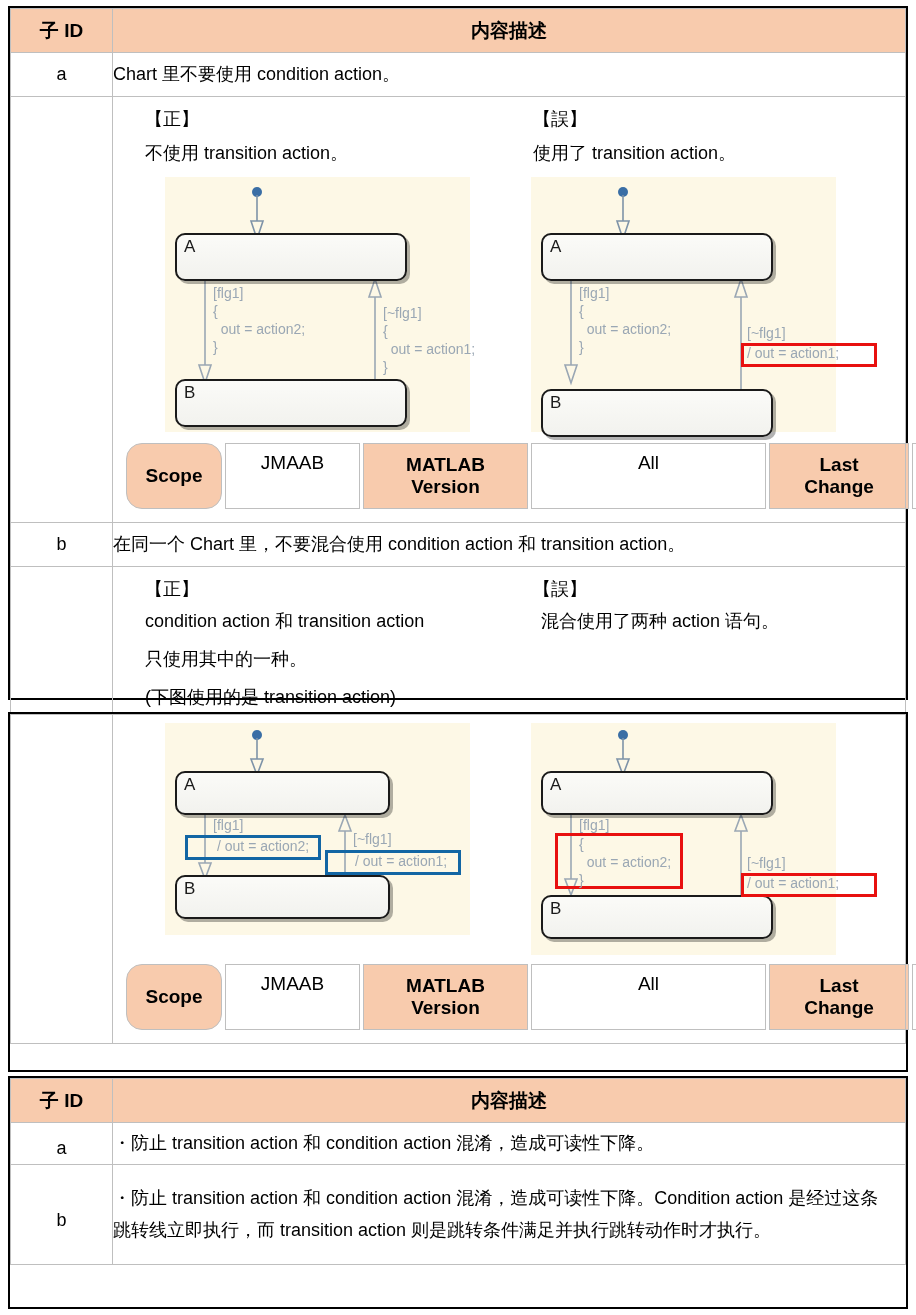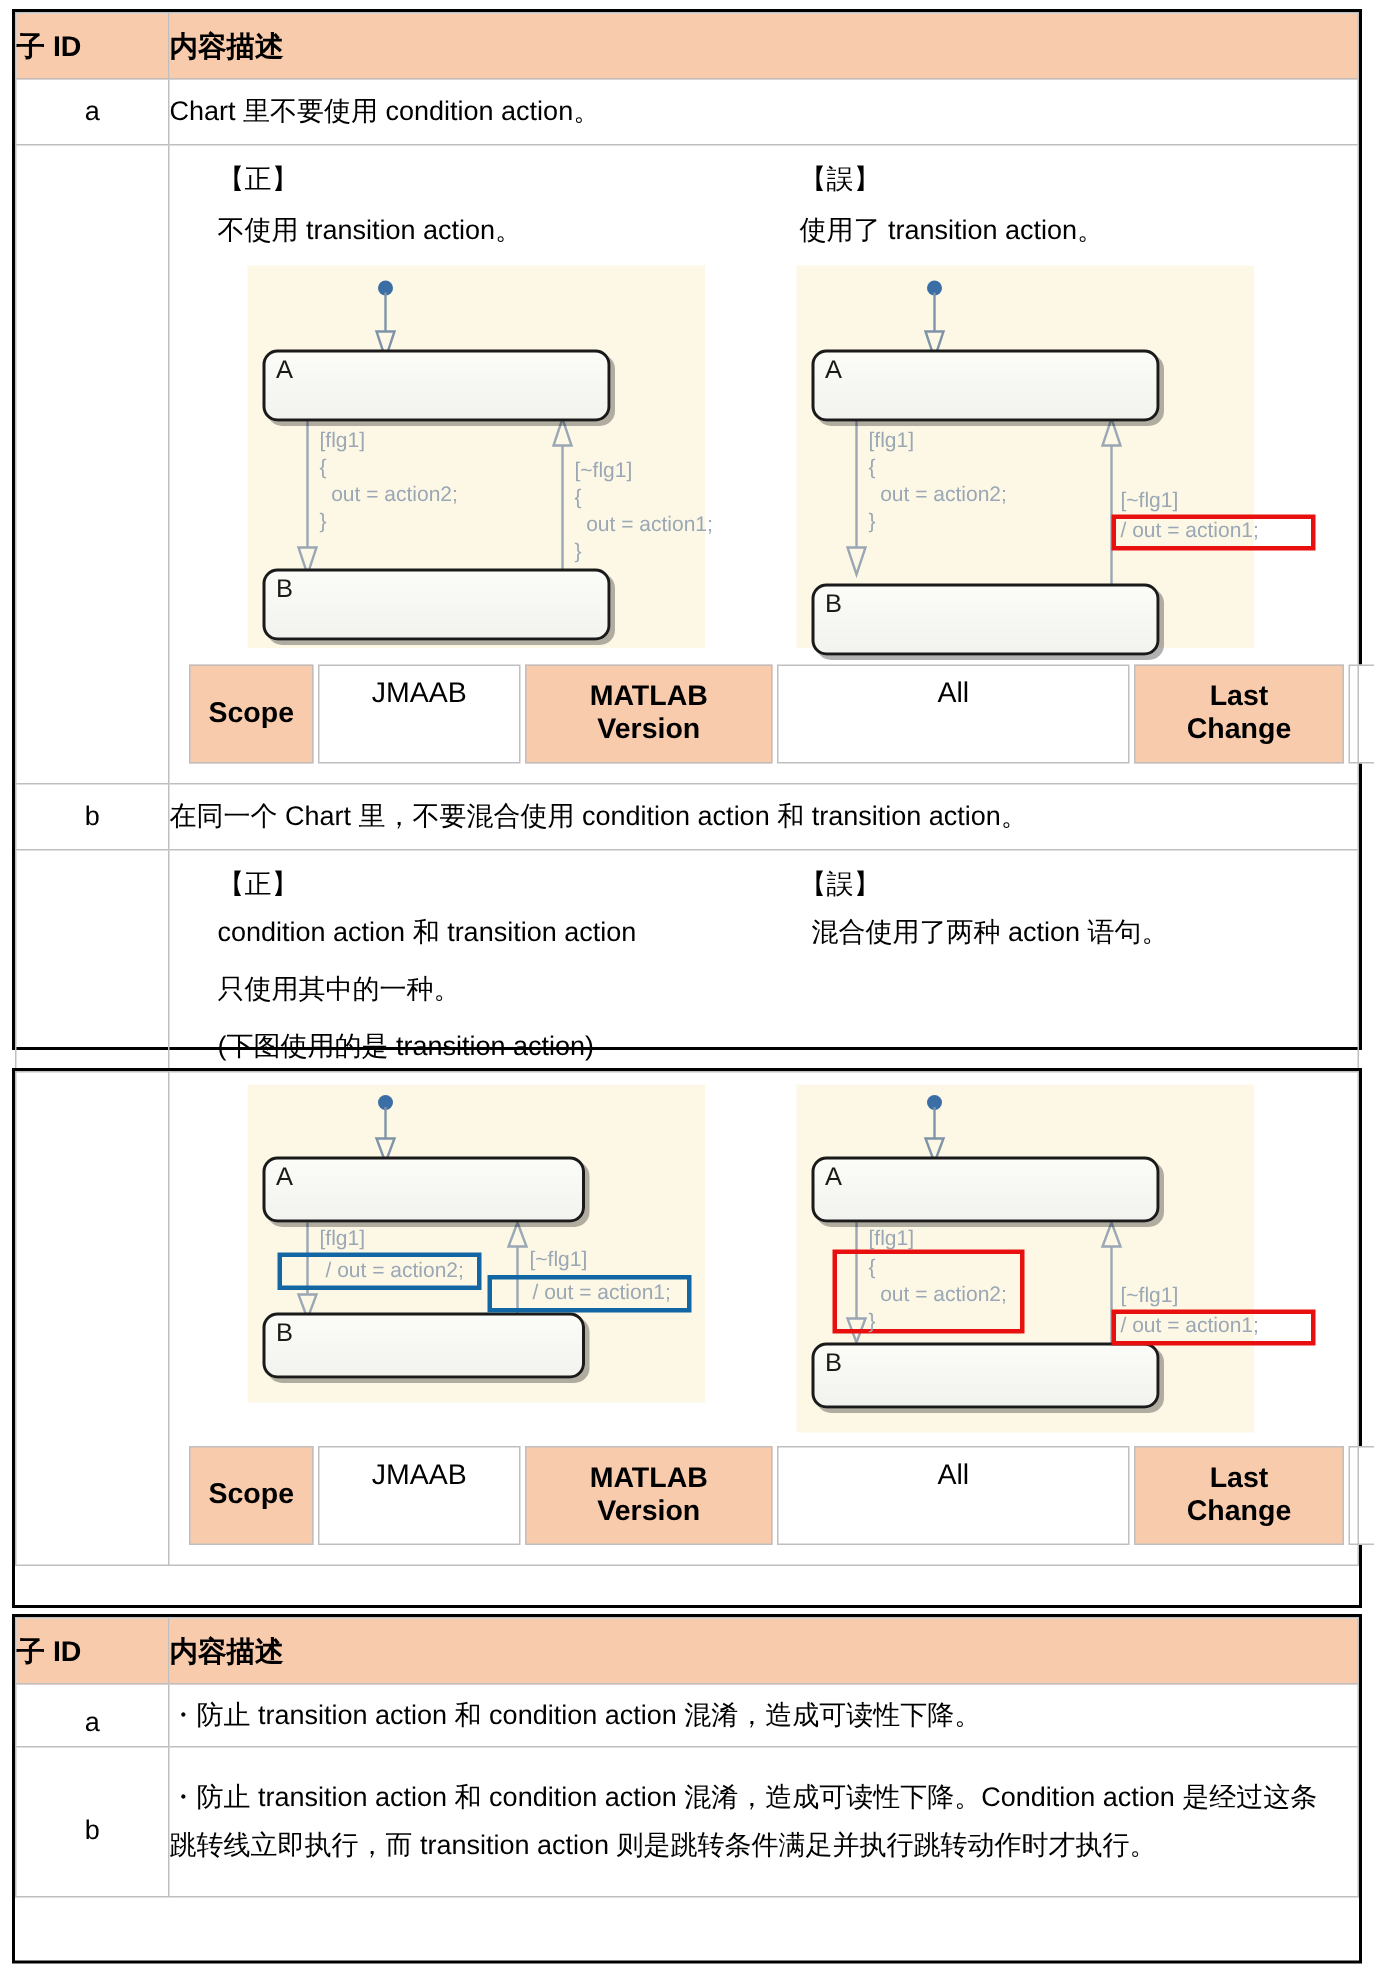--- a/index.html
+++ b/index.html
@@ -25,20 +25,21 @@
   .blk1 { top: 6px; height: 694px; }
   .blk2 { top: 712px; height: 360px; }
   .blk3 { top: 1076px; height: 233px; }
 
   
   .hdr-row { height: 44px; }
   .hdr-cell {
     background: #f8cbad;
     font-weight: bold;
     font-size: 19px;
+    text-align: center;
     border: 1px solid #bfbfbf;
   }
   .col-id { width: 102px; }
 
   .idcell {
     text-align: center;
     font-size: 18px;
     border: 1px solid #bfbfbf;
     vertical-align: top;
     padding-top: 14px;
@@ -67,21 +68,21 @@
   .scope td {
     border: 1px solid #bfbfbf;
     height: 66px;
     font-size: 19px;
     padding: 4px 8px;
   }
   .scope td.k {
     background: #f8cbad; font-weight: bold; text-align: center;
   }
   .scope td.v { background:#fff; text-align:center; vertical-align: top; padding-top:8px; }
-  .w-scope  { width: 83px; }
+  .w-scope  { width: 96px; border-radius: 16px; }
   .w-jmaab  { width: 135px; }
   .w-mver   { width: 165px; }
   .w-all    { width: 235px; }
   .w-last   { width: 140px; }
   .w-v60    { width: 88px; }
 
   
   .band {
     background: #f8cbad;
     border: 1px solid #bfbfbf;

